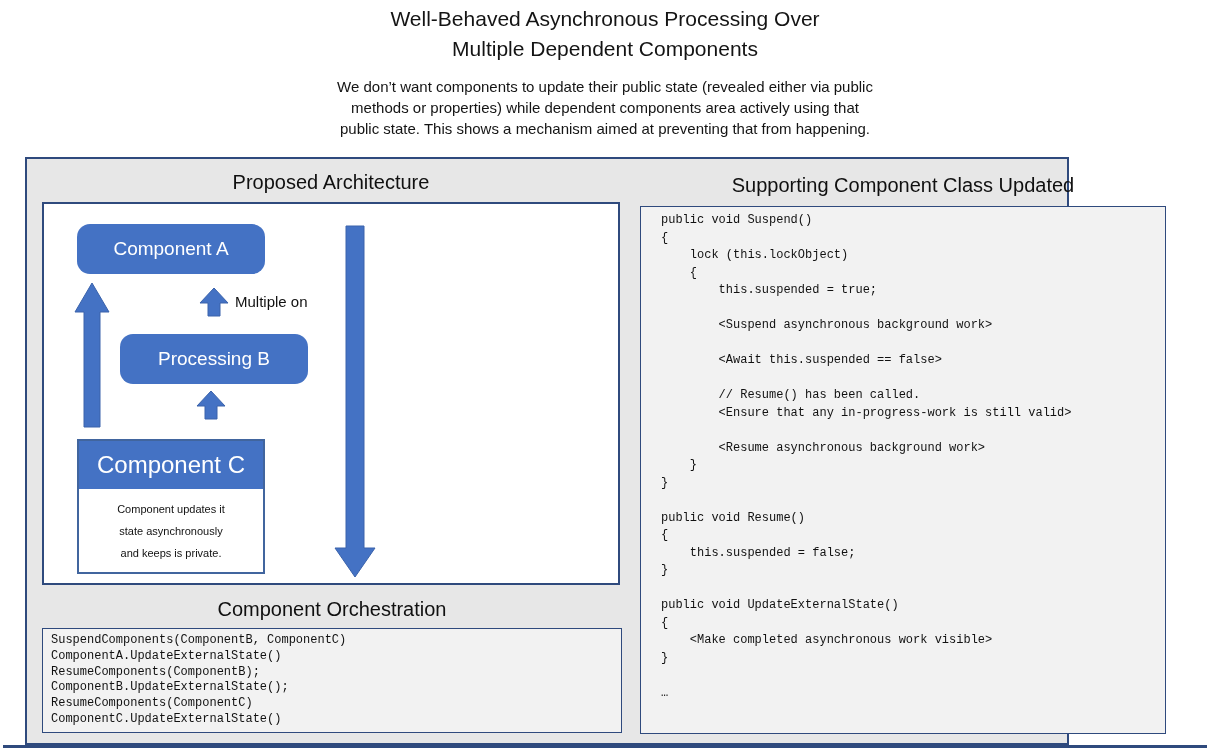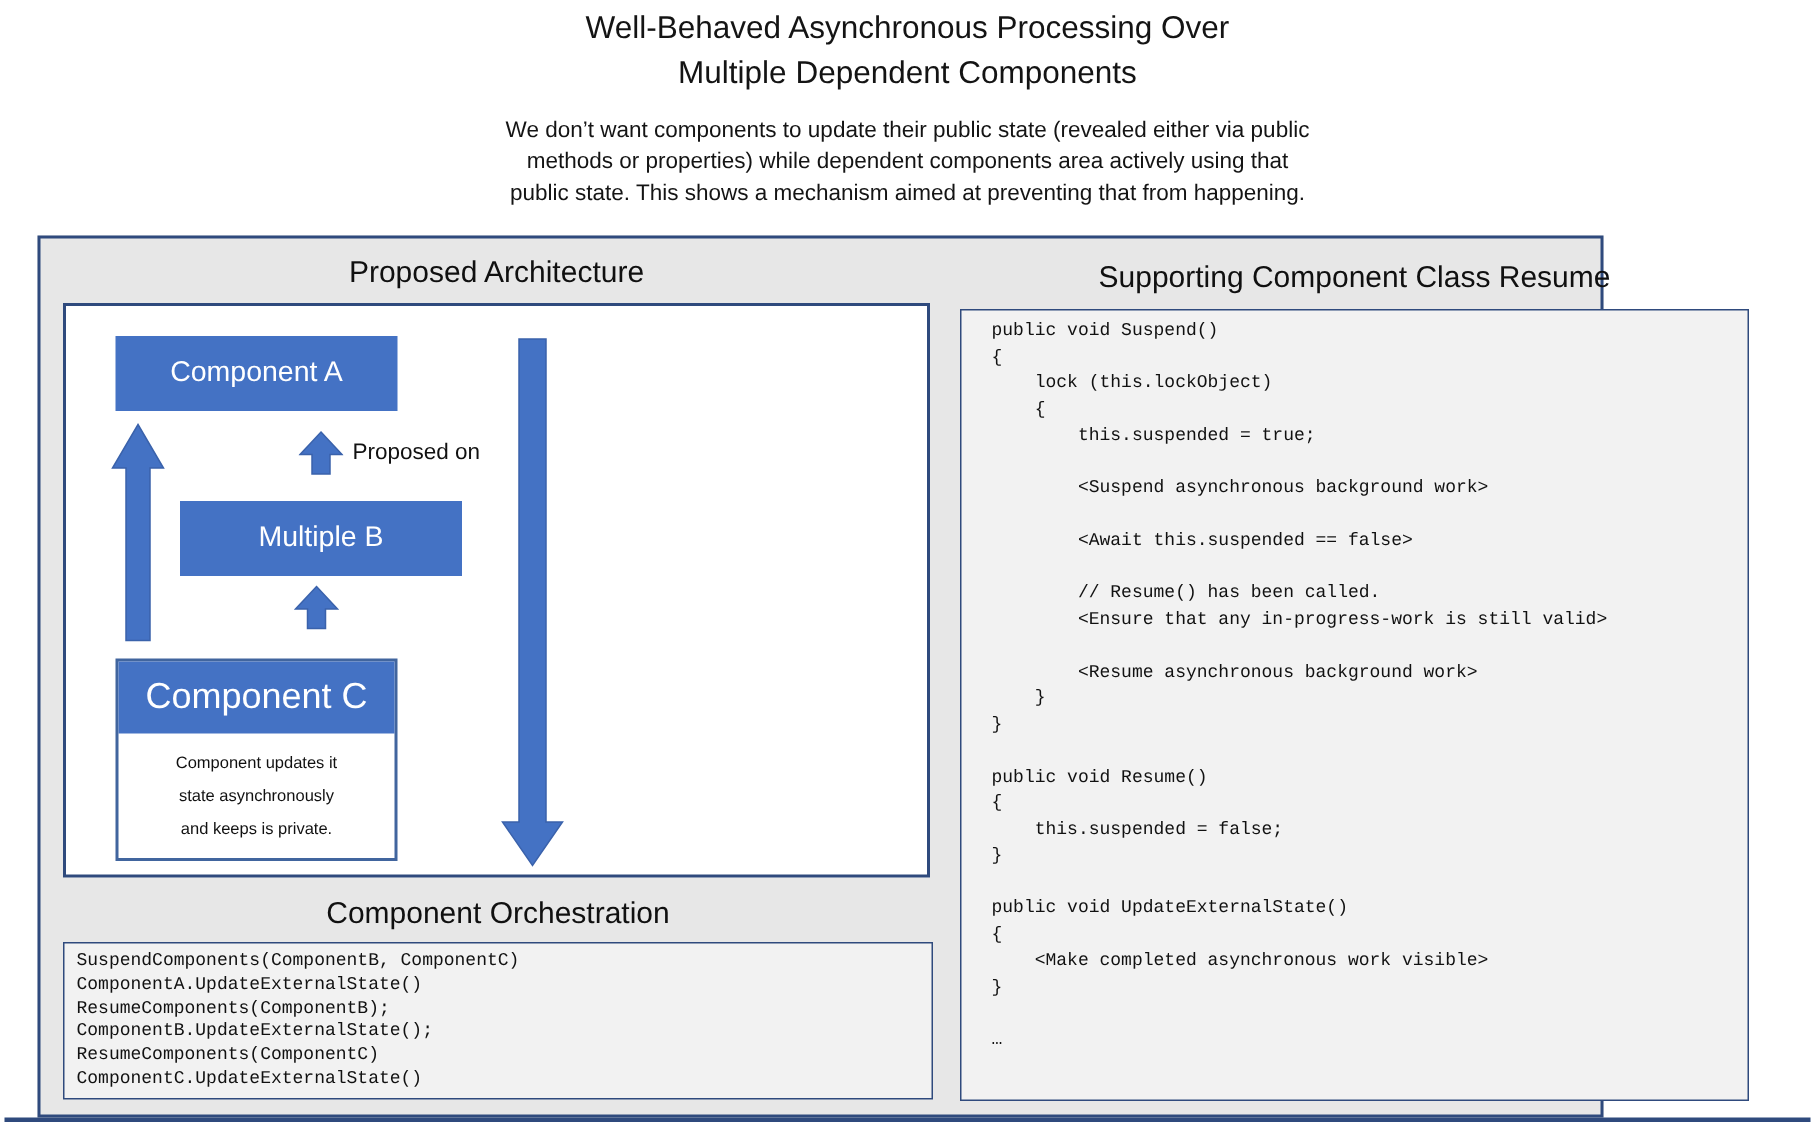--- a/index.html
+++ b/index.html
@@ -46,21 +46,21 @@
     font-size: 12px; line-height: 15.8px; padding: 4px 8px;
   }
   .methods-box {
     left: 613px; top: 47px; width: 526px; height: 528px;
     font-size: 12px; line-height: 17.5px; padding: 5px 20px;
   }
 
   .comp {
     width: 188px; height: 50px; background: #4472c4;
     display: flex; align-items: center; justify-content: center;
-    color: #ffffff; font-size: 19px;
+    color: #ffffff; font-size: 19px; border-radius: 13px;
   }
   .comp-a { left: 33px; top: 20px; }
   .comp-b { left: 76px; top: 130px; }
 
   .comp-c-group {
     left: 33px; top: 235px; width: 188px; height: 135px;
     border: 2px solid #41659e; box-sizing: border-box; background: #ffffff;
   }
   .comp-c-header {
     width: 100%; height: 48px; background: #4472c4;
@@ -104,41 +104,41 @@
 
     <div class="abs section-heading h-arch">Proposed Architecture</div>
 
     <div class="abs arch-box">
 
       <div class="abs comp comp-a">
         <span>Component A</span>
       </div>
 
       <div class="abs comp comp-b">
-        <span>Multiple B</span>
+        <span>Processing B</span>
       </div>
 
       <div class="abs comp-c-group">
         <div class="comp-c-header">
           <span>Component C</span>
         </div>
         <div class="comp-c-note">Component updates it
 state asynchronously
 and keeps is private.</div>
       </div>
 
       <svg class="abs arrow-svg a-left" width="36" height="146" viewBox="0 0 36 146">
         <polygon class="arrow-fill" points="18,1 35,30 26,30 26,145 10,145 10,30 1,30"></polygon>
       </svg>
 
       <svg class="abs arrow-svg a-dep" width="30" height="30" viewBox="0 0 30 30">
         <polygon class="arrow-fill" points="15,1 29,16 21,16 21,29 9,29 9,16 1,16"></polygon>
       </svg>
 
-      <div class="abs dep-label">Proposed on</div>
+      <div class="abs dep-label">Multiple on</div>
 
       <svg class="abs arrow-svg a-b" width="30" height="30" viewBox="0 0 30 30">
         <polygon class="arrow-fill" points="15,1 29,16 21,16 21,29 9,29 9,16 1,16"></polygon>
       </svg>
 
       <svg class="abs arrow-svg a-down" width="42" height="353" viewBox="0 0 42 353">
         <polygon class="arrow-fill" points="12,1 30,1 30,323 41,323 21,352 1,323 12,323"></polygon>
       </svg>
 
 
@@ -146,21 +146,21 @@
 
     <div class="abs code-box orch-box">SuspendComponents(ComponentB, ComponentC)
 ComponentA.UpdateExternalState()
 ResumeComponents(ComponentB);
 ComponentB.UpdateExternalState();
 ResumeComponents(ComponentC)
 ComponentC.UpdateExternalState()</div>
 
     <div class="abs section-heading h-orch">Component Orchestration</div>
 
-    <div class="abs section-heading h-methods">Supporting Component Class Resume</div>
+    <div class="abs section-heading h-methods">Supporting Component Class Updated</div>
 
     <div class="abs code-box methods-box">public void Suspend()
 {
     lock (this.lockObject)
     {
         this.suspended = true;
 
         &lt;Suspend asynchronous background work&gt;
 
         &lt;Await this.suspended == false&gt;

